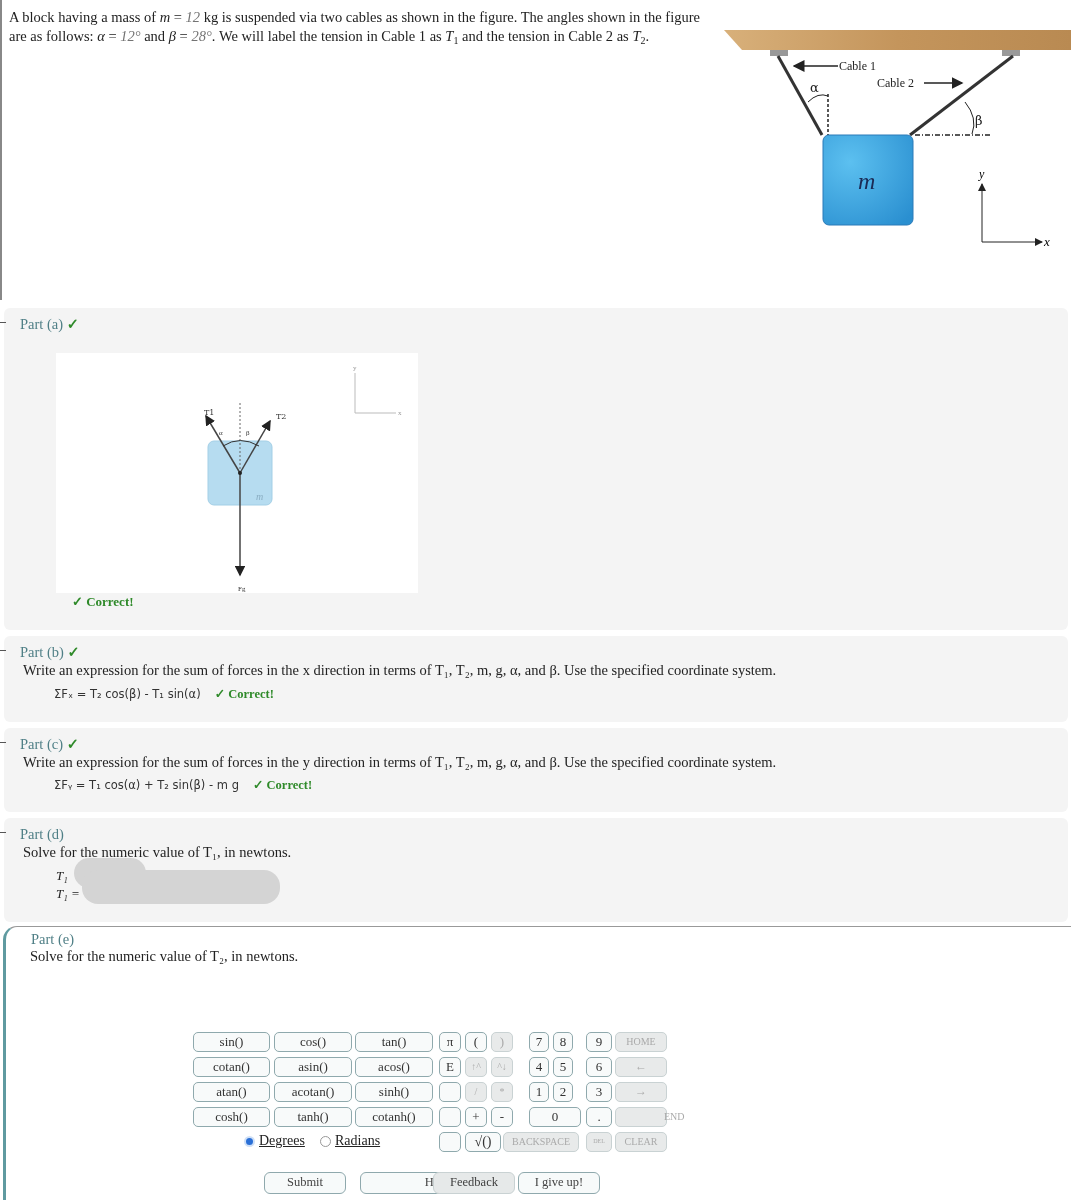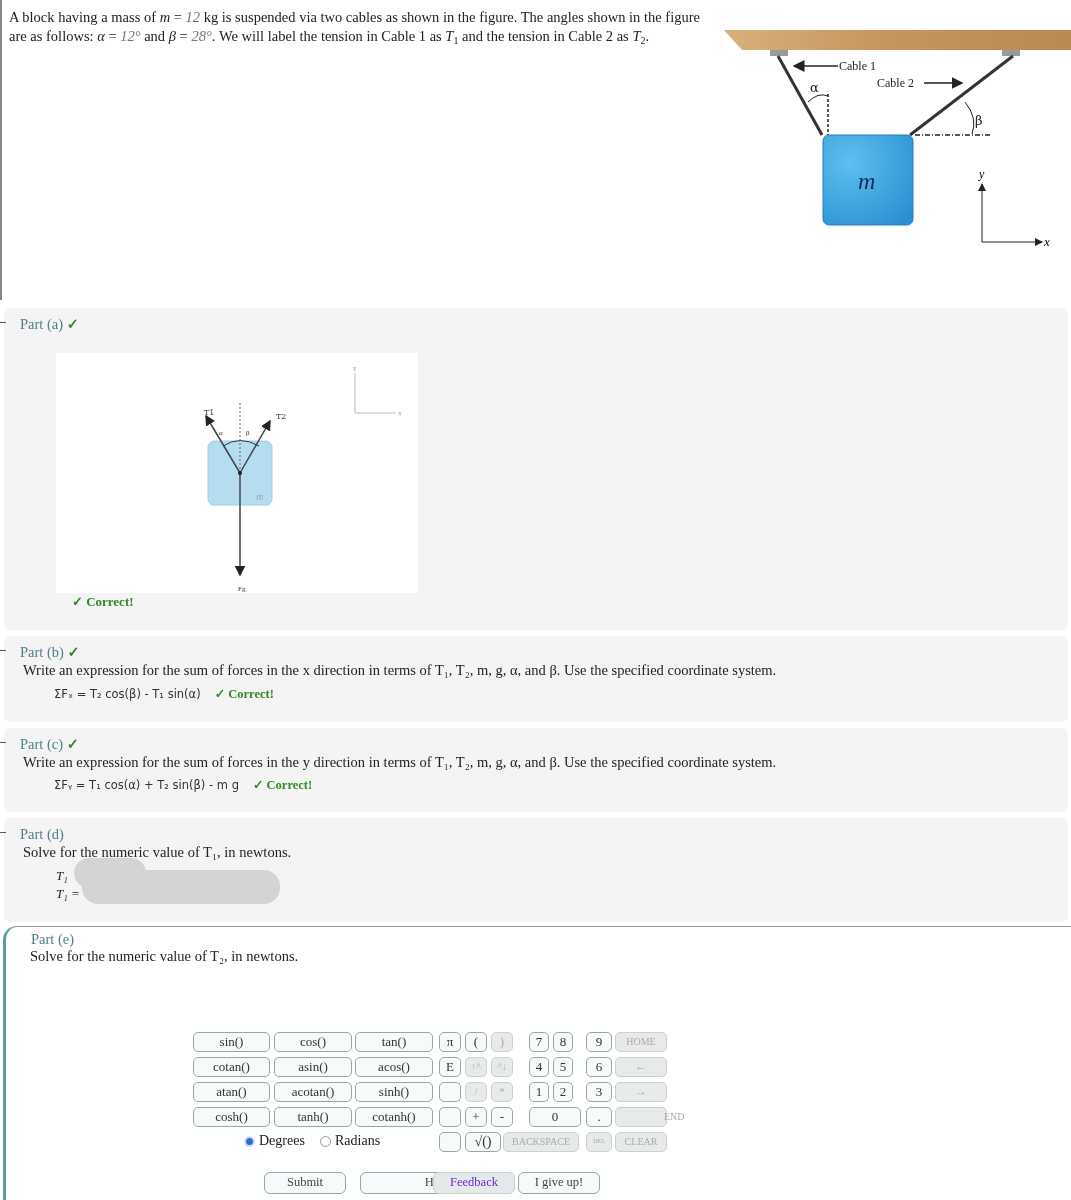--- a/index.html
+++ b/index.html
@@ -23,25 +23,25 @@
   .blur{position:absolute;background:#d4d4d4;border-radius:16px;}
   .parte{position:absolute;left:3px;top:926px;width:1068px;height:280px;background:#fff;border-top:1.5px solid #999;border-left:3px solid #5f9aa0;border-top-left-radius:14px;}
   .parte .ptitle{position:absolute;left:25px;top:4px;color:#4f7f86;font-size:14.5px;}
   .parte .pdesc{position:absolute;left:24px;top:21px;font-size:14.5px;}
   .ansrow{position:absolute;left:48px;top:50px;display:flex;align-items:center;gap:6px;}
   .ansinput{width:208px;height:20px;border:1px solid #999;background:#fff;position:relative;}
   .ansinput .caret{position:absolute;left:3px;top:3px;width:1px;height:14px;background:#e88;}
   .unit{margin-left:8px;font-size:14px;}
   .kbtn{position:absolute;height:20px;border:1.5px solid #8fa9ad;border-radius:5px;background:#f8fafa;color:#333;font-family:"Liberation Serif",serif;font-size:13px;text-align:center;line-height:20px;box-sizing:border-box;line-height:17px;}
   .kbtn.dis{background:#e8eaea;border-color:#c9d2d3;color:#aaa;font-size:10px;}
-  .radio{position:absolute;display:flex;align-items:center;gap:4px;font-size:14px;}
+  .radio{position:absolute;display:flex;align-items:center;gap:4px;font-size:14px;text-decoration:underline;}
   .rdot{width:11px;height:11px;border-radius:50%;border:1px solid #999;background:#fff;box-sizing:border-box;}
   .rdot.on{background:#2a6fd6;border:2px solid #cfe0f7;}
   .abtn{position:absolute;top:1172px;height:22px;border:1.5px solid #8fa9ad;border-radius:6px;background:#f7fafa;font-size:12.5px;color:#444;text-align:center;line-height:19px;box-sizing:border-box;}
-  .abtn.dis{background:#e6e9e9;color:#6d28d9;border-color:#c9d2d3;font-family:Liberation Serif, serif;}
+  .abtn.dis{background:#e6e9e9;color:#404040;border-color:#c9d2d3;font-family:Liberation Serif, serif;}
 </style>
 </head>
 <body>
 
 <div class="leftbar"></div>
 
 <div class="problem">
   <div style="padding-left:3px;">
     <span>A block having a mass of </span><i>m</i><span> = </span><span class="red">12</span><span> kg is suspended via two cables as shown in the figure. The angles shown in the figure are as follows: </span><i>α</i><span> = </span><span class="red">12°</span><span> and </span><i>β</i><span> = </span><span class="red">28°</span><span>. We will label the tension in Cable 1 as </span><i>T</i><sub>1</sub><span> and the tension in Cable 2 as </span><i>T</i><sub>2</sub><span>.</span>
   </div>

